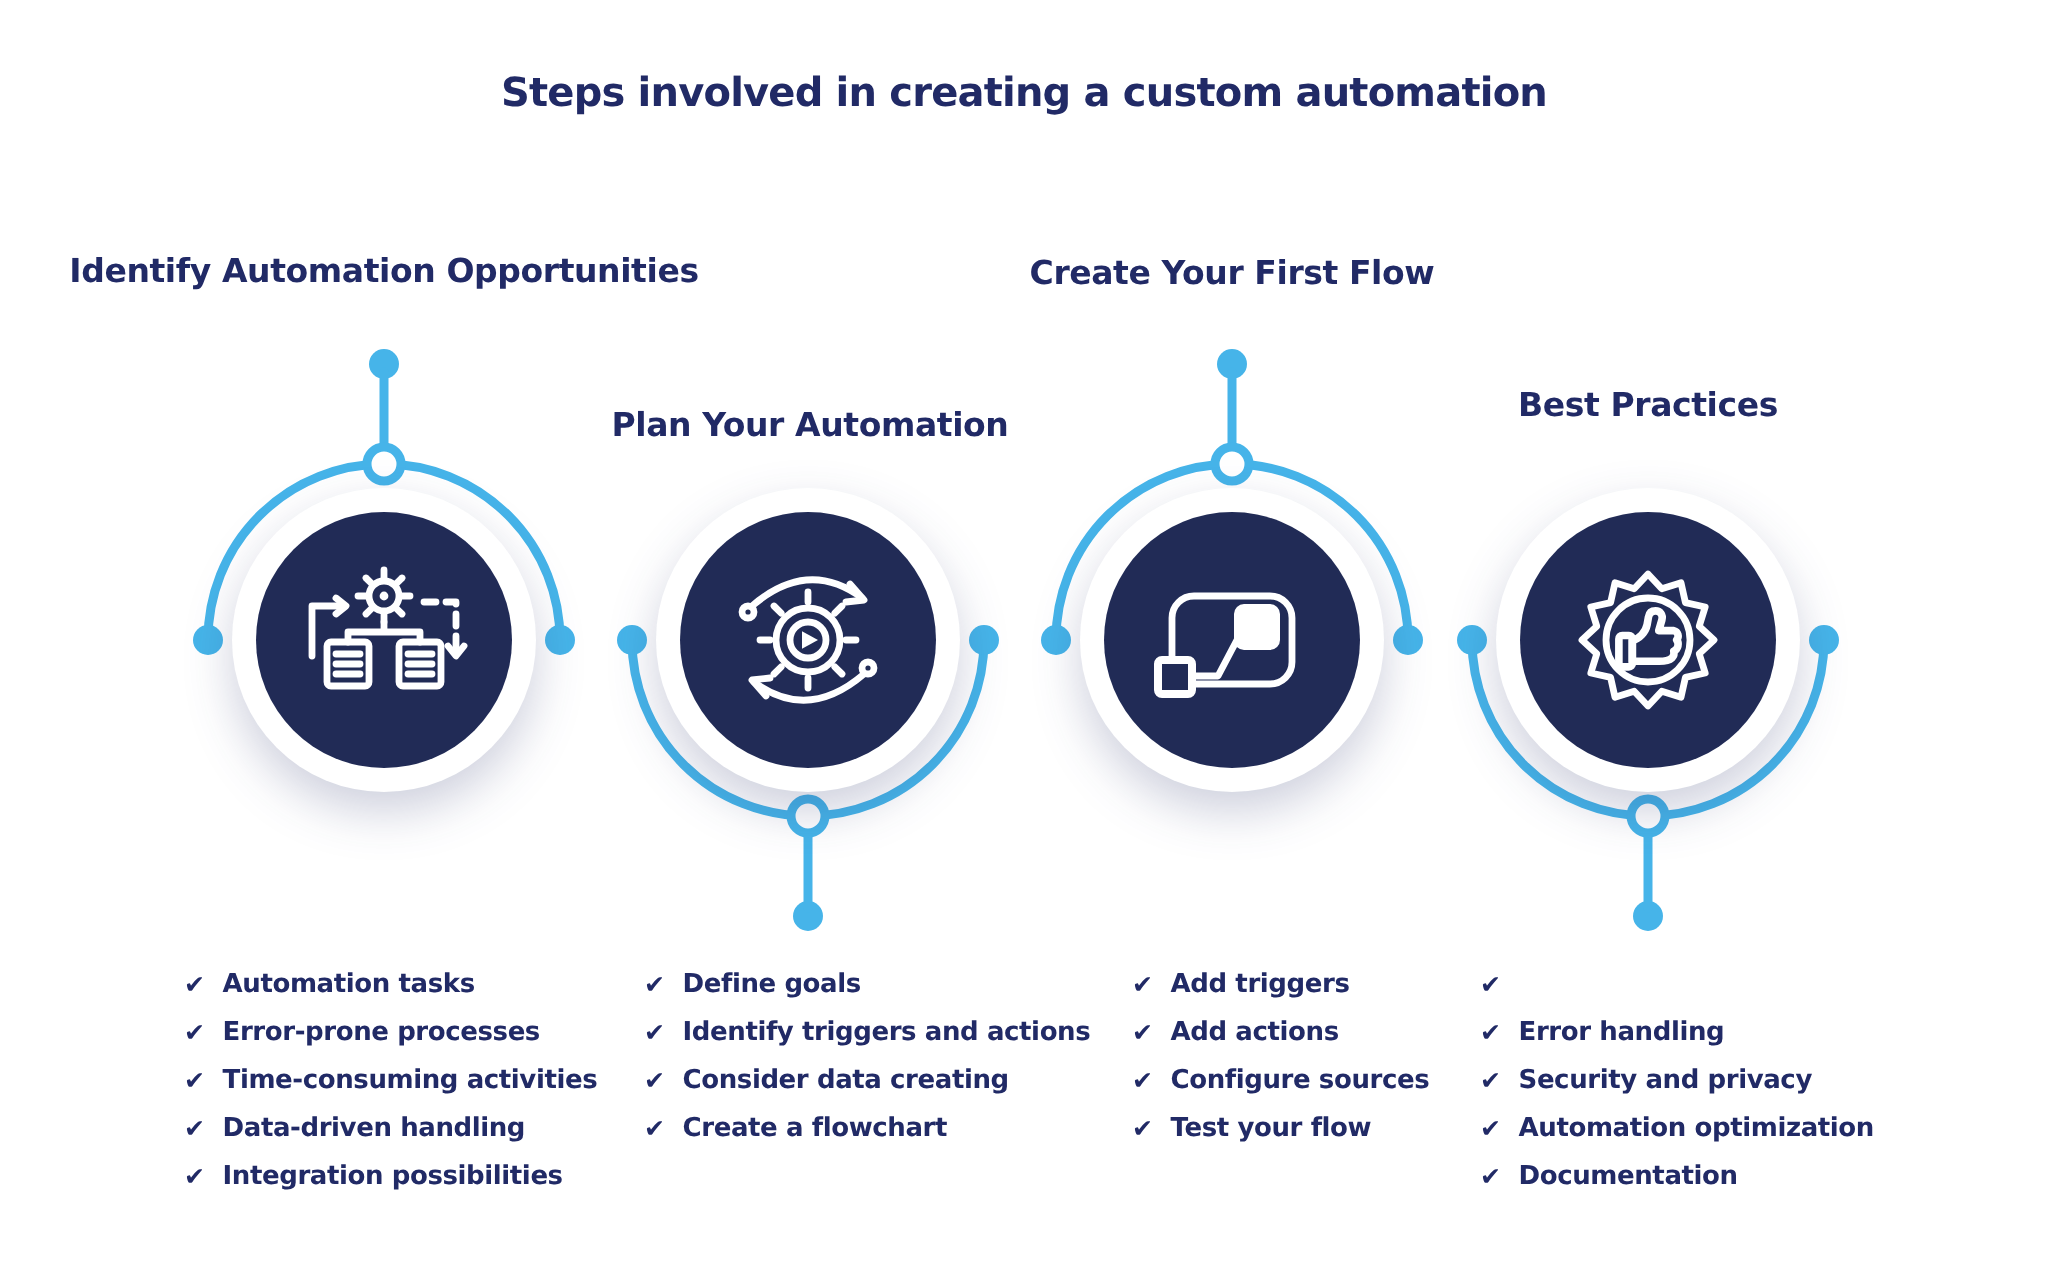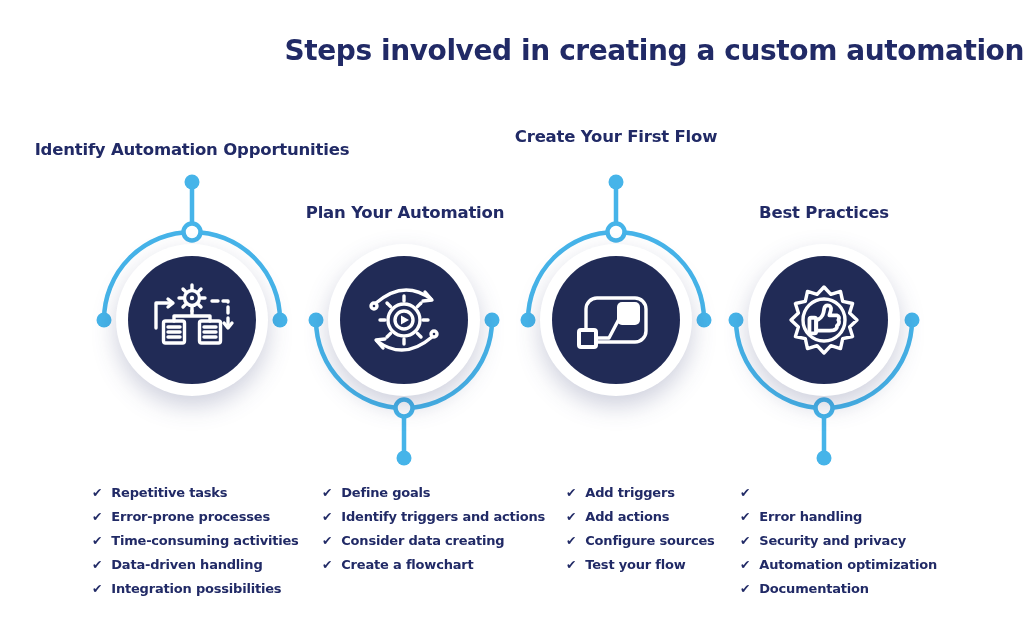--- a/index.html
+++ b/index.html
@@ -1,28 +1,28 @@
 <!DOCTYPE html>
 <html style="--navy: #212a66; --circle: #212b56; --blue: #46b4e9; --bg: #ffffff;"><head>
 <meta charset="utf-8">
 <style>
   :root{
     --navy:#212a66; --circle:#212b56; --blue:#46b4e9; --bg:#ffffff;
   }
   *{margin:0;padding:0;box-sizing:border-box;}
   body{background:#d8d8d8;font-family:"DejaVu Sans","Liberation Sans",sans-serif;}
   .canvas{position:relative;width:1024px;height:634px;background:var(--bg);overflow:hidden;}
-  .title{position:absolute;top:34px;left:0;width:1024px;text-align:right;
-         font-size:28px;font-weight:bold;color:var(--navy);letter-spacing:-0.4px;}
+  .title{position:absolute;top:34px;left:0;width:1024px;text-align:center;
+         font-size:20px;font-weight:bold;color:var(--navy);letter-spacing:-0.4px;}
   .step-heading{position:absolute;width:320px;text-align:center;font-size:16.5px;
          font-weight:bold;color:var(--navy);letter-spacing:-0.2px;white-space:nowrap;}
-  .hp1{left:32px;top:140px;}
+  .hp1{left:32px;top:126px;}
   .hp2{left:245px;top:203px;}
   .hp3{left:456px;top:127px;}
-  .hp4{left:664px;top:203px;}
+  .hp4{left:664px;top:193px;}
   .node{position:absolute;top:170px;width:200px;height:300px;}
   .n1{left:92px;} .n2{left:304px;} .n3{left:516px;} .n4{left:724px;}
   .bline{stroke:var(--blue);stroke-width:4.5;stroke-linecap:round;fill:none;}
   .barc{stroke:var(--blue);stroke-width:4.5;stroke-linecap:round;fill:none;}
   .bdot{fill:var(--blue);}
   .bopen{fill:#fff;stroke:var(--blue);stroke-width:4.5;}
   .wdisc{fill:#fff;filter:drop-shadow(0 10px 12px rgba(33,42,102,0.22));}
   .ndisc{fill:var(--circle);}
   .ic{stroke:#fff;stroke-width:3.4;fill:none;stroke-linecap:round;stroke-linejoin:round;}
   .icf{fill:#fff;stroke:none;}
@@ -148,21 +148,21 @@
       <g transform="translate(100 150) scale(1.12) translate(-100 -150)">
         <rect class="ic" x="87" y="148" width="6" height="14" rx="1.5" stroke-width="3"></rect>
         <path class="ic" stroke-width="3" d="M93,159.5 H105 C111,159.5 112,157 111.5,155 C113.5,154 114,151.5 112.8,150 C114,148.5 113.5,146.3 111.5,145.8 L104.8,145.8 L106.2,141 C106.8,138.8 105.4,137 103.4,137 C101.7,137 100.5,138 100.2,139.8 L99.6,143.2 C99,146.5 96,149.5 93,150.3 Z"></path>
       </g>
     </g>
   </svg>
 
   <ul class="list l1">
     <li>
         <span class="chk">✔</span>
-        <span>Repetitive tasks</span>
+        <span>Automation tasks</span>
       </li>
     <li>
         <span class="chk">✔</span>
         <span>Error-prone processes</span>
       </li>
     <li>
         <span class="chk">✔</span>
         <span>Time-consuming activities</span>
       </li>
     <li>

